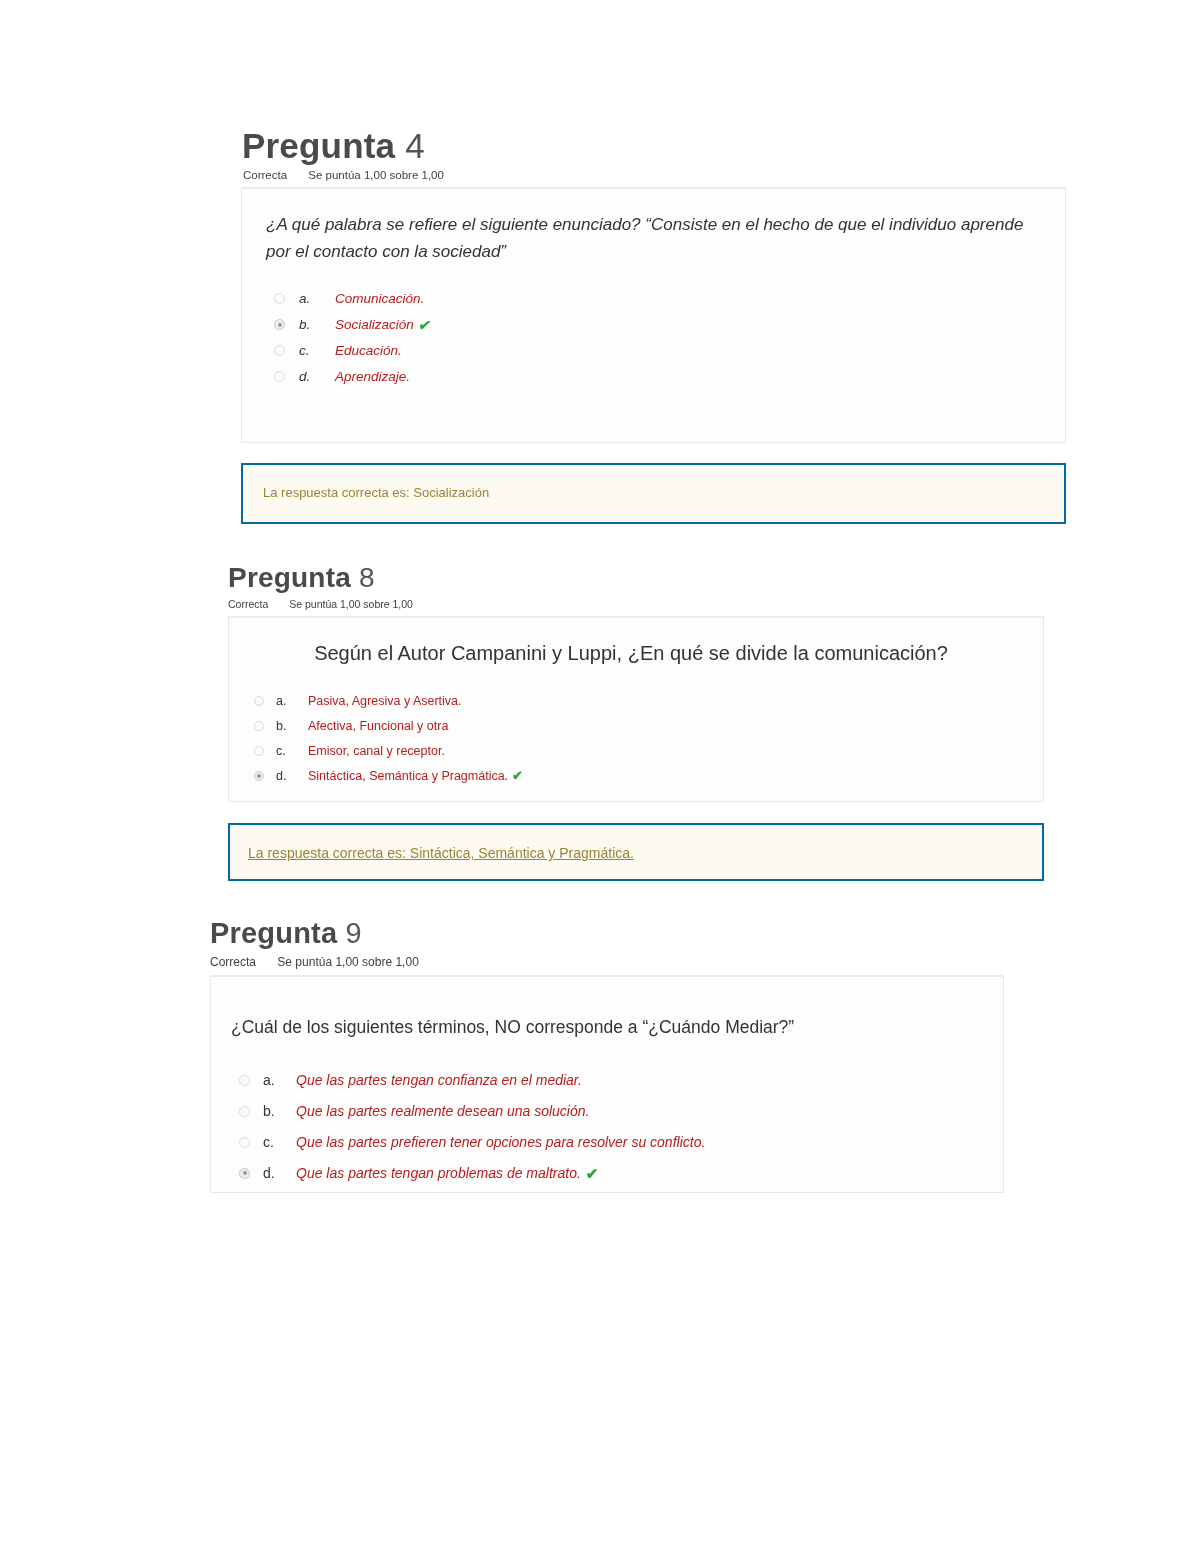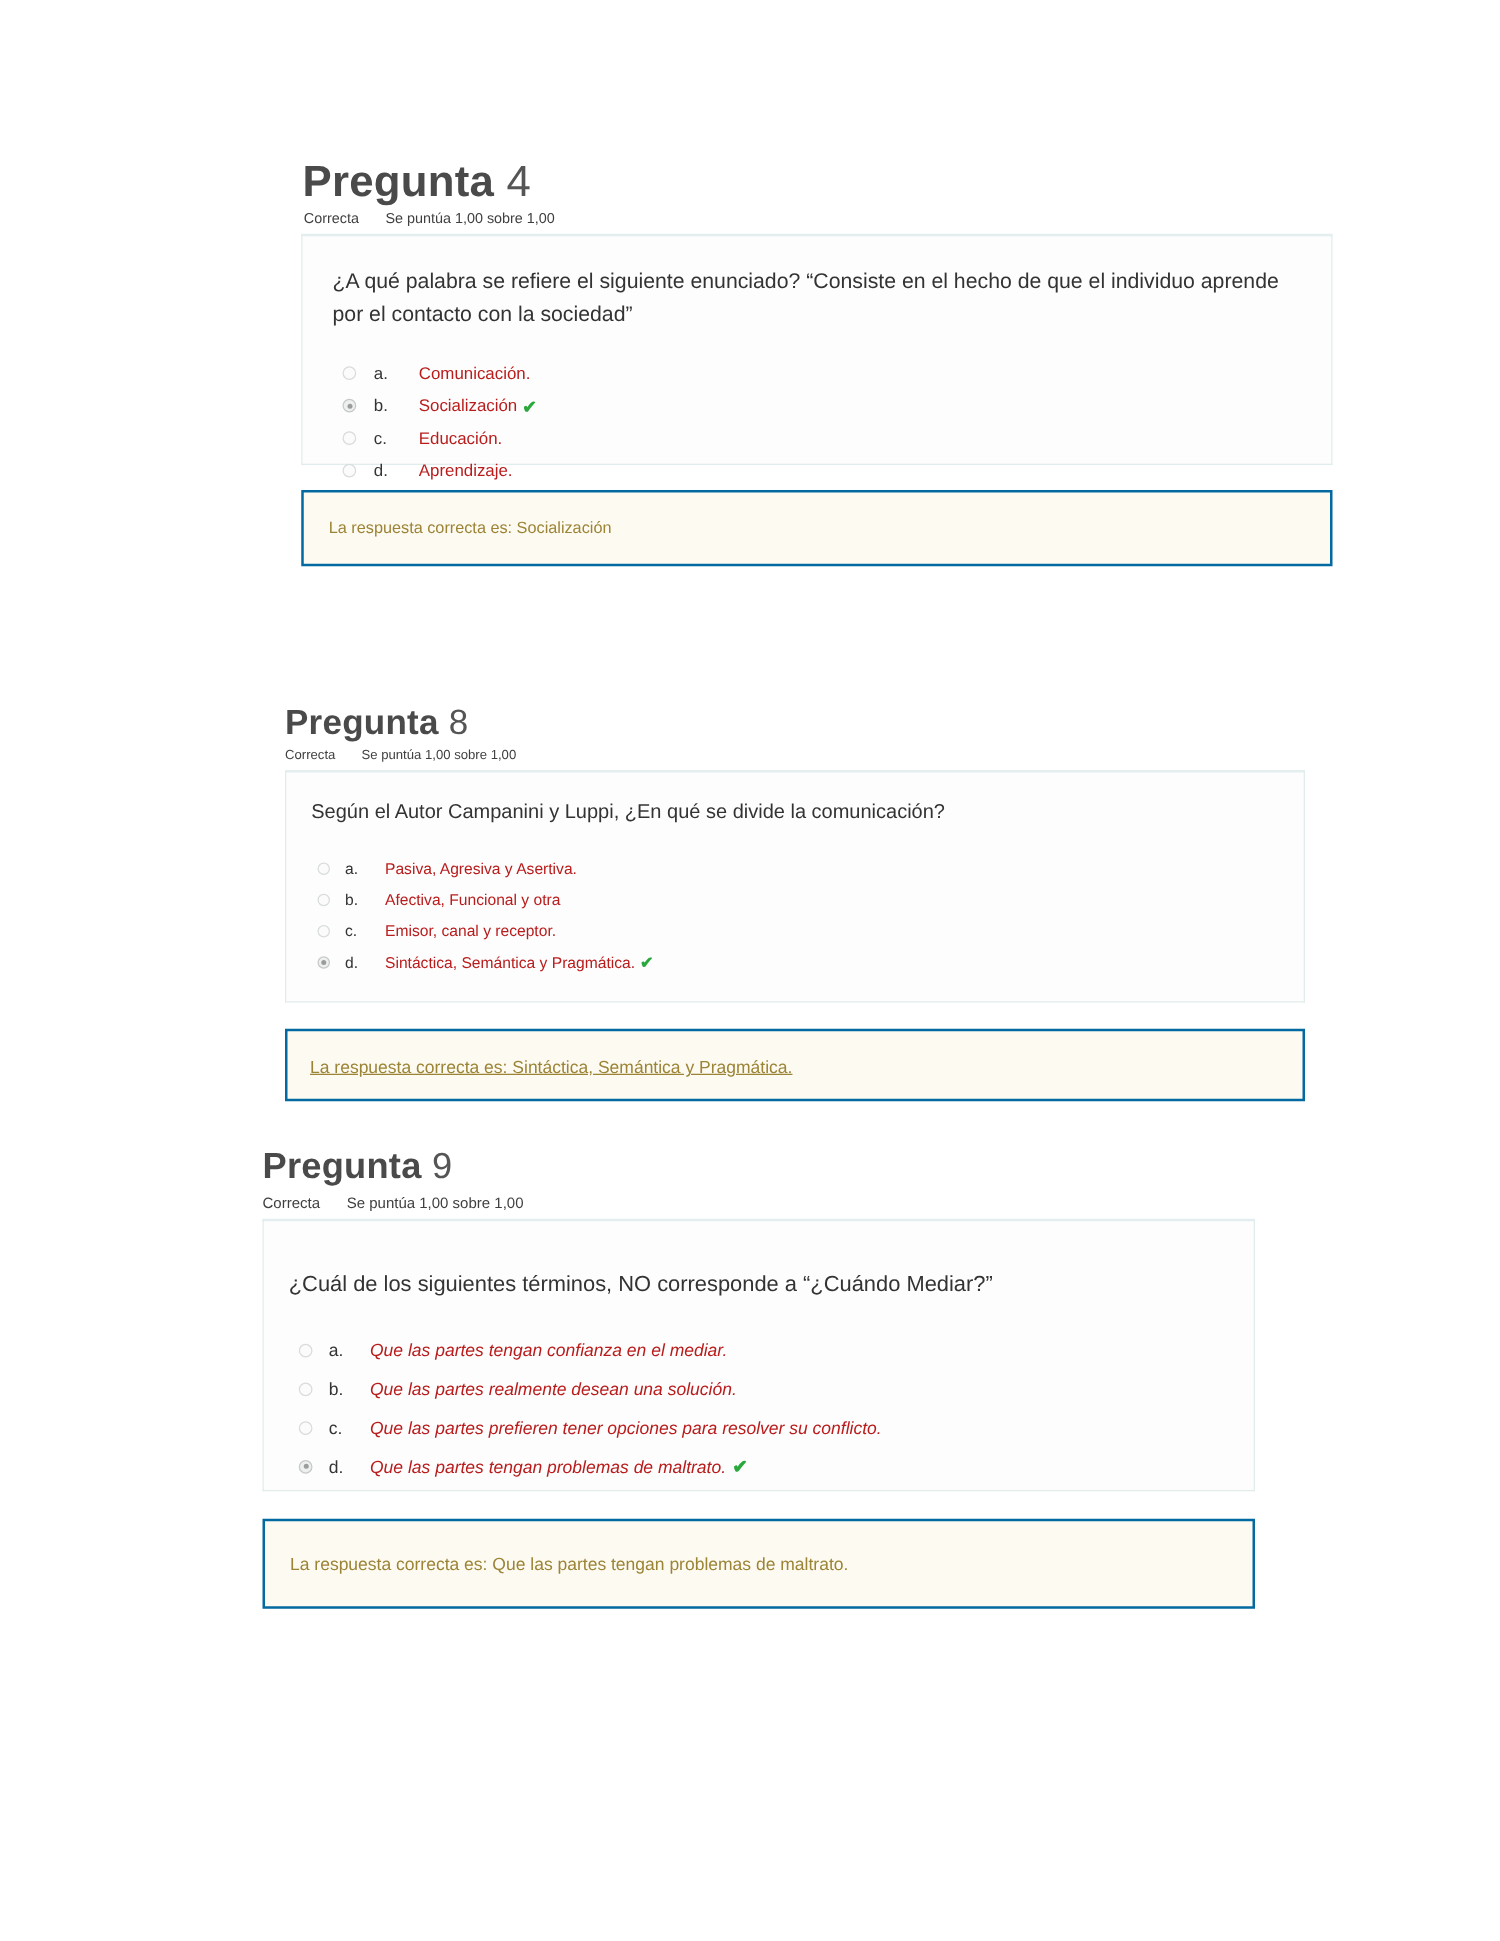--- a/index.html
+++ b/index.html
@@ -111,21 +111,21 @@
   }
   .feedback-text {
     color: #9c8436;
     white-space: nowrap;
   }
 
   
   #q4 { left: 241px; top: 126px; width: 825px; }
   #q4 .q-title { font-size: 35px; margin-left: 1px; }
   #q4 .q-meta { font-size: 11.5px; margin-left: 2px; margin-top: 3px; }
-  #q4 .q-box { width: 825px; height: 185px; margin-top: 5px; }
+  #q4 .q-box { width: 825px; height: 256px; margin-top: 5px; font-style: italic; }
   #q4 .q-text {
     font-size: 17px;
     margin: 22px 30px 0 24px;
     line-height: 1.6;
   }
   #q4 .answers { margin: 20px 0 0 32px; }
   #q4 .answer { height: 26px; align-items: center; }
   #q4 .radio { width: 11px; height: 11px; margin-right: 0; }
   #q4 .radio.checked::after { width: 4px; height: 4px; }
   #q4 .ltr { width: 36px; margin-left: 14px; font-size: 13.5px; }
@@ -133,23 +133,24 @@
   #q4 .tick { font-size: 14px; margin-left: 4px; }
   #q4 .feedback { width: 825px; height: 61px; margin-top: 20px; }
   #q4 .feedback-text { font-size: 13px; margin: 20px 0 0 20px; display: block; }
 
   
   #q8 { left: 228px; top: 562px; width: 816px; }
   #q8 .q-title { font-size: 28px; }
   #q8 .q-meta { font-size: 10.5px; margin-top: 4px; }
   #q8 .q-box { width: 816px; height: 186px; margin-top: 4px; }
   #q8 .q-text {
-    font-size: 16px;
+    font-size: 20px;
     margin: 20px 30px 0 20px;
     line-height: 1.5;
+    text-align: center;
   }
   #q8 .answers { margin: 20px 0 0 25px; }
   #q8 .answer { height: 25px; align-items: center; }
   #q8 .radio { width: 10px; height: 10px; }
   #q8 .radio.checked::after { width: 4px; height: 4px; }
   #q8 .ltr { width: 32px; margin-left: 12px; font-size: 12.5px; }
   #q8 .atext { font-size: 12.5px; }
   #q8 .tick { font-size: 13px; margin-left: 4px; }
   #q8 .feedback { width: 816px; height: 58px; margin-top: 21px; }
   #q8 .feedback-text { font-size: 14px; margin: 20px 0 0 18px; display: block; text-decoration: underline; }
@@ -294,16 +295,13 @@
         <span class="tick"></span>
       </li>
       <li class="answer">
         <span class="radio checked"></span>
         <span class="ltr">d.</span>
         <span class="atext">Que las partes tengan problemas de maltrato.</span>
         <span class="tick">✔</span>
       </li>
     </ul>
   </div>
-  <div class="feedback">
-    <span class="feedback-text">La respuesta correcta es: Que las partes tengan problemas de maltrato.</span>
-  </div>
 </div>
 
 </body></html>

